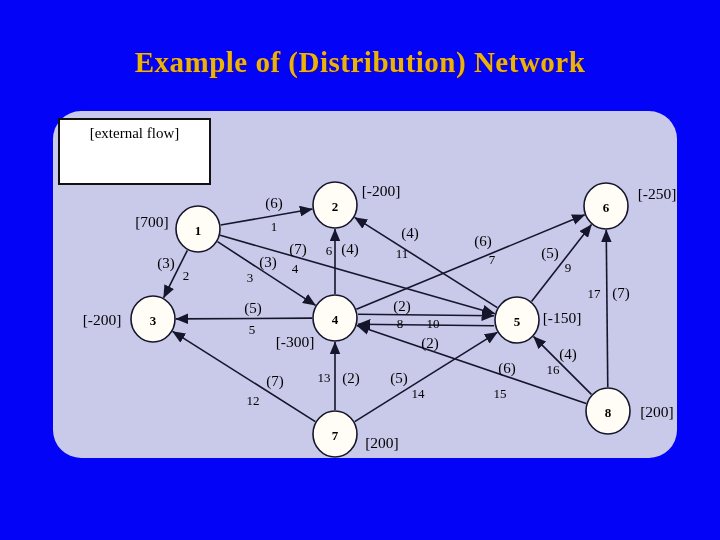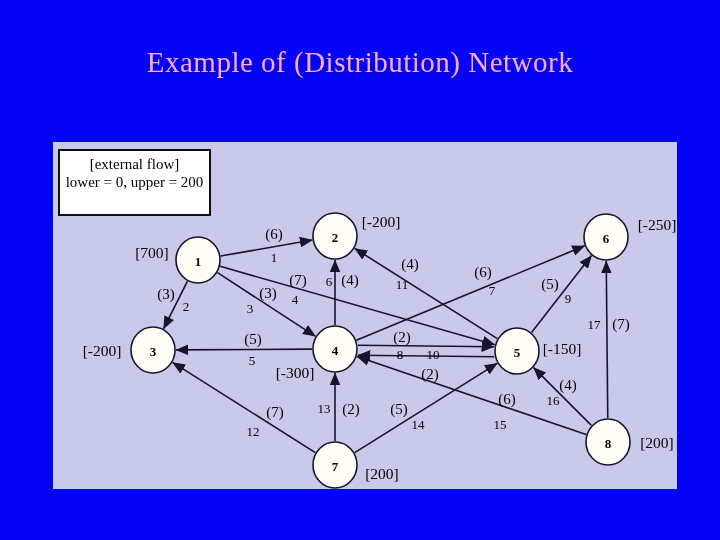--- a/index.html
+++ b/index.html
@@ -16,23 +16,24 @@
     text-align: center;
     font-size: 29px;
     font-weight: normal;
     letter-spacing: 0.5px;
     color: #c87d32;
     text-shadow: 1px 1px 1px rgba(100,20,0,0.45);
     margin: 0;
   }
   .diagram-panel {
     position: absolute;
-    left: 53px; top: 142px;
+    left: 53px; top: 111px;
     width: 624px; height: 347px;
     background: #c9c9ea;
+    border-radius: 28px;
   }
   .legend-box {
     position: absolute;
     left: 5px; top: 7px;
     width: 149px; height: 59px;
     background: #ffffff;
     border: 2px solid #111111;
     text-align: center;
     font-size: 15px;
     line-height: 18px;
@@ -42,26 +43,25 @@
   .net-svg { position: absolute; left: 0; top: 0; }
   .net-svg text { fill: #000000; }
   .net-svg .edge-cost { font-size: 15px; }
   .net-svg .edge-num  { font-size: 13px; }
   .net-svg .node-flow { font-size: 15.5px; }
   .net-svg .node-num  { font-size: 13px; font-weight: bold; }
 </style>
 </head>
 <body style="background: rgb(3, 3, 248);">
 
-<h1 class="slide-title" style="color: #f0abfc;">Example of (Distribution) Network</h1>
+<h1 class="slide-title" style="color: #eab308; font-weight: bold;">Example of (Distribution) Network</h1>
 
 <div class="diagram-panel" style="background: rgb(201, 201, 234);">
   <div class="legend-box" style="background: rgb(255, 255, 255);">
     <div>[external flow]</div>
-    <div>lower = 0, upper = 200</div>
   </div>
   <svg class="net-svg" width="624" height="347" viewBox="53 125 624 347">
     <defs>
       <marker id="arrow" viewBox="0 0 12 10" refX="11.5" refY="5" markerWidth="13" markerHeight="11" orient="auto" markerUnits="userSpaceOnUse">
         <path d="M0,0 L12,5 L0,10 Z" fill="#15152b"></path>
       </marker>
     </defs>
     <g id="edges-layer">
         <line x1="220.68249415749256" y1="239.0264243811692" x2="312.31750584250744" y2="222.9735756188308" stroke="#15152b" stroke-width="1.6" marker-end="url(#arrow)"></line>
         <line x1="187.36119379893893" y1="264.27761240212214" x2="163.63880620106107" y2="311.72238759787786" stroke="#15152b" stroke-width="1.6" marker-end="url(#arrow)"></line>

